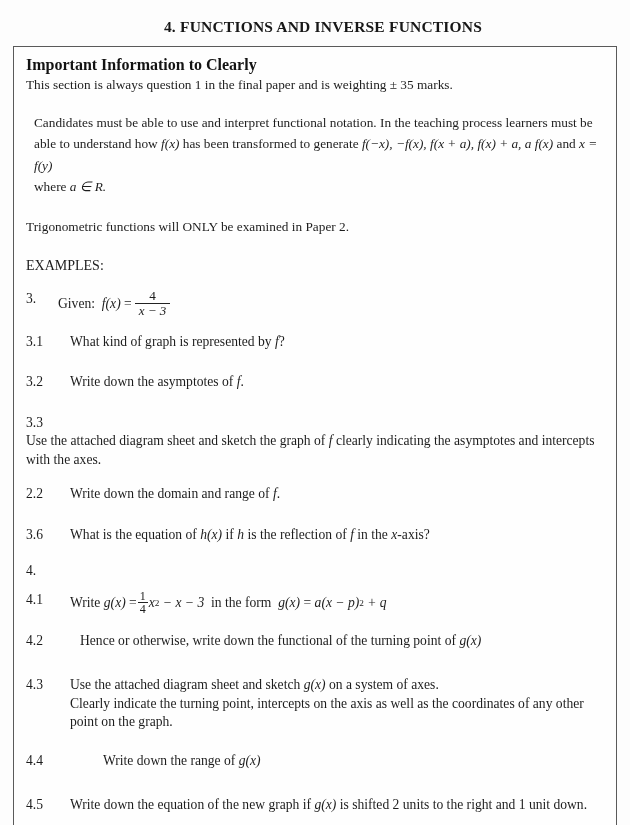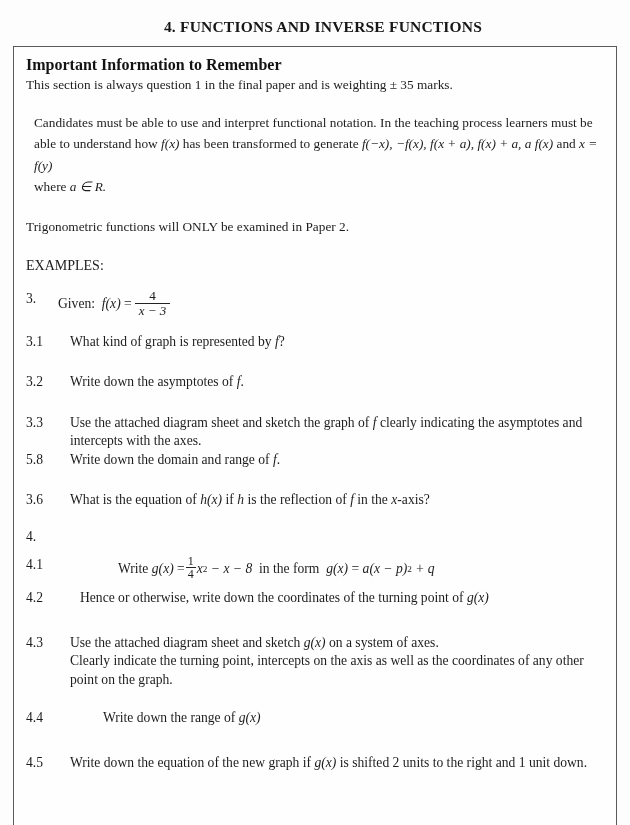--- a/index.html
+++ b/index.html
@@ -163,21 +163,21 @@
 </head>
 <body>
 
 <div class="page">
 
   <div class="doc-title">4. FUNCTIONS AND INVERSE FUNCTIONS</div>
 
   <div class="info-box">
     <div class="box-inner">
 
-      <div class="box-heading">Important Information to Remember</div>
+      <div class="box-heading">Important Information to Clearly</div>
 
       <div class="para tight">This section is always question 1 in the final paper and is weighting ± 35 marks.</div>
 
       <div class="spacer-8"></div>
 
       <div class="para-wide">
         <span>Candidates must be able to use and interpret functional notation. In the teaching process learners must be</span><br>
         <span>able to understand how </span><span class="mi">f(x)</span><span> has been transformed to generate </span><span class="mi">f(−x), −f(x), f(x + a), f(x) + a, a f(x)</span><span> and </span><span class="mi">x = f(y)</span><br>
         <span>where </span><span class="mi">a ∈ R.</span>
       </div>
@@ -208,59 +208,59 @@
       <div class="qrow" style="margin-bottom:22px;">
         <div class="qnum">3.1</div>
         <div class="qbody"><span>What kind of graph is represented by </span><span class="mi">f</span><span>?</span></div>
       </div>
 
       <div class="qrow" style="margin-bottom:22px;">
         <div class="qnum">3.2</div>
         <div class="qbody"><span>Write down the asymptotes of </span><span class="mi">f</span><span>.</span></div>
       </div>
 
-      <div class="qrow" style="margin-bottom:0;">
+      <div class="qrow" style="margin-bottom:16px;flex-direction:column;">
         <div class="qnum">3.3</div>
         <div class="qbody"><span>Use the attached diagram sheet and sketch the graph of </span><span class="mi">f</span><span> clearly indicating the asymptotes and intercepts with the axes.</span></div>
       </div>
 
       <div class="qrow" style="margin-bottom:22px;">
-        <div class="qnum">5.8</div>
+        <div class="qnum">2.2</div>
         <div class="qbody"><span>Write down the domain and range of </span><span class="mi">f</span><span>.</span></div>
       </div>
 
 
       <div class="qrow" style="margin-bottom:18px;align-items:center;">
         <div class="qnum">3.6</div>
         <div class="qbody"><span>What is the equation of </span><span class="mi">h(x)</span><span> if </span><span class="mi">h</span><span> is the reflection of </span><span class="mi">f</span><span> in the </span><span class="mi">x</span><span>-axis?</span></div>
       </div>
 
       <div class="qrow" style="margin-bottom:10px;">
         <div class="qnum narrow">4.</div>
         <div class="qbody"></div>
       </div>
 
-      <div class="qrow" style="margin-bottom:8px;gap:48px;">
+      <div class="qrow" style="margin-bottom:16px;">
         <div class="qnum">4.1</div>
         <div class="qbody mathline">
           <span>Write</span>&nbsp;
           <span class="mi">g(x)</span>&nbsp;
           <span>=</span>
           <span class="frac-sm">
             <span class="num">1</span>
             <span class="den">4</span>
-          </span><span class="mi">x</span><span class="sup-n">2</span>&nbsp;<span class="mi">− x − 8</span>&nbsp;&nbsp;
+          </span><span class="mi">x</span><span class="sup-n">2</span>&nbsp;<span class="mi">− x − 3</span>&nbsp;&nbsp;
           <span>in the form</span>&nbsp;&nbsp;
           <span class="mi">g(x)</span>&nbsp;<span>=</span>&nbsp;<span class="mi">a(x − p)</span><span class="sup-n">2</span>&nbsp;<span class="mi">+ q</span>&nbsp;&nbsp;
         </div>
       </div>
 
       <div class="qrow" style="margin-bottom:26px;">
         <div class="qnum">4.2</div>
-        <div class="qbody" style="padding-left:10px;"><span>Hence or otherwise, write down the coordinates of the turning point of </span><span class="mi">g(x)</span><span></span></div>
+        <div class="qbody" style="padding-left:10px;"><span>Hence or otherwise, write down the functional of the turning point of </span><span class="mi">g(x)</span><span></span></div>
       </div>
 
       <div class="qrow" style="margin-bottom:20px;">
         <div class="qnum">4.3</div>
         <div class="qbody">
           <span>Use the attached diagram sheet and sketch </span><span class="mi">g(x)</span><span> on a system of axes.</span><br>
           <span>Clearly indicate the turning point, intercepts on the axis as well as the coordinates of any other point on the graph.</span>
         </div>
       </div>
 

